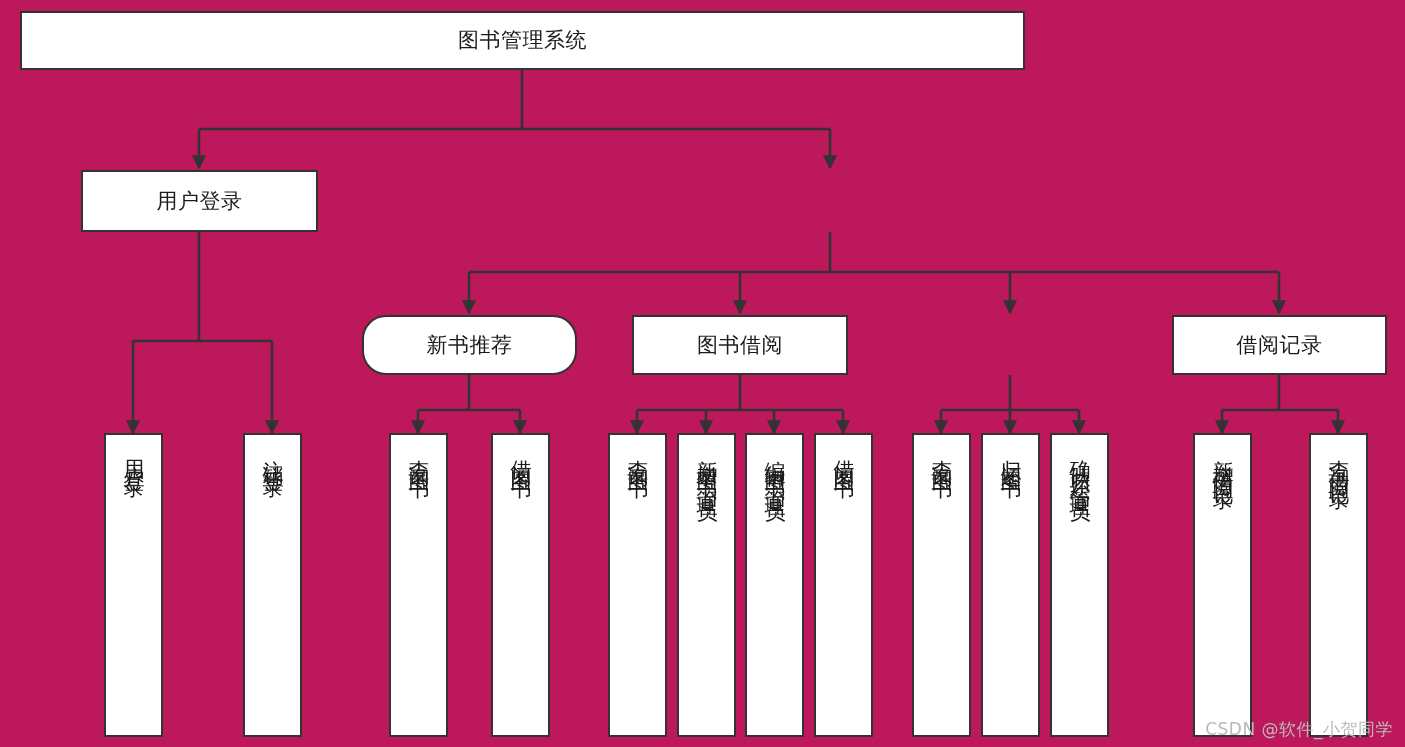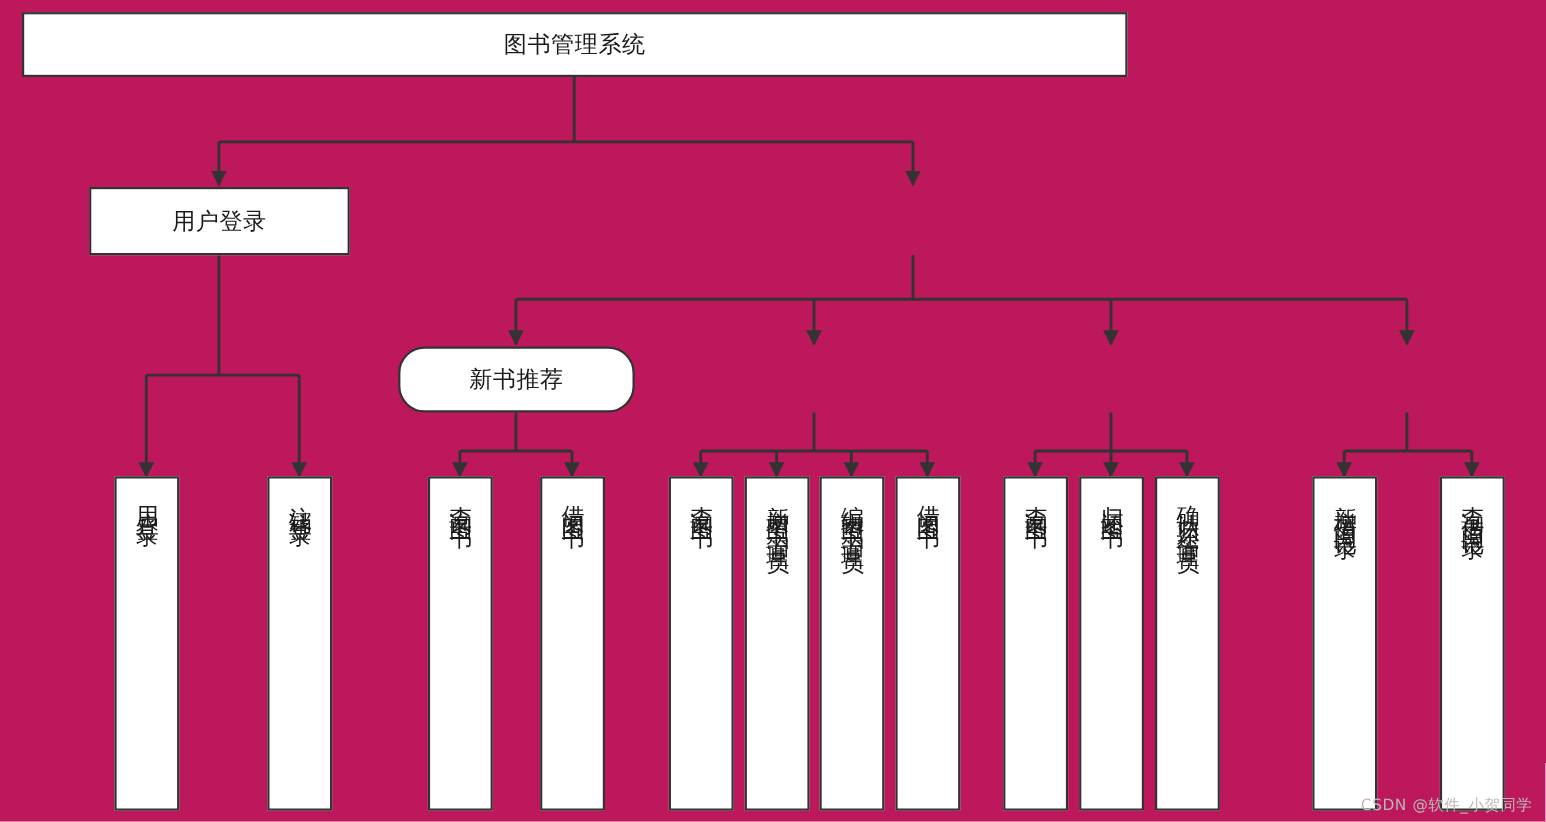--- a/index.html
+++ b/index.html
@@ -61,21 +61,21 @@
     text-orientation: upright;
     font-size: 21px;
     line-height: 1;
     letter-spacing: 6px;
     white-space: nowrap;
   }
   .watermark {
     position: absolute;
     right: 12px;
     bottom: 6px;
-    font-size: 14px;
+    font-size: 17px;
     color: #b9b9b9;
     letter-spacing: 0.5px;
     white-space: nowrap;
     user-select: none;
   }
 </style>
 </head>
 <body>
 
 <div id="canvas">
@@ -135,20 +135,26 @@
     <span class="label">图书管理系统</span>
   </div>
 
   <div class="node horiz" style="left:81px; top:170px; width:237px; height:62px;">
     <span class="label">用户登录</span>
   </div>
 
   <div class="node horiz" style="left:362px; top:315px; width:215px; height:60px;border-radius:24px;">
     <span class="label">新书推荐</span>
   </div>
+  <div class="node horiz" style="left:632px; top:315px; width:216px; height:60px;">
+    <span class="label">图书借阅</span>
+  </div>
+  <div class="node horiz" style="left:1172px; top:315px; width:215px; height:60px;">
+    <span class="label">借阅记录</span>
+  </div>
 
   <div class="node vert" style="left:104px; top:433px; width:59px; height:304px;">
     <span class="label">用户登录</span>
   </div>
   <div class="node vert" style="left:243px; top:433px; width:59px; height:304px;">
     <span class="label">注销登录</span>
   </div>
 
   <div class="node vert" style="left:389px; top:433px; width:59px; height:304px;">
     <span class="label">查询图书</span>

